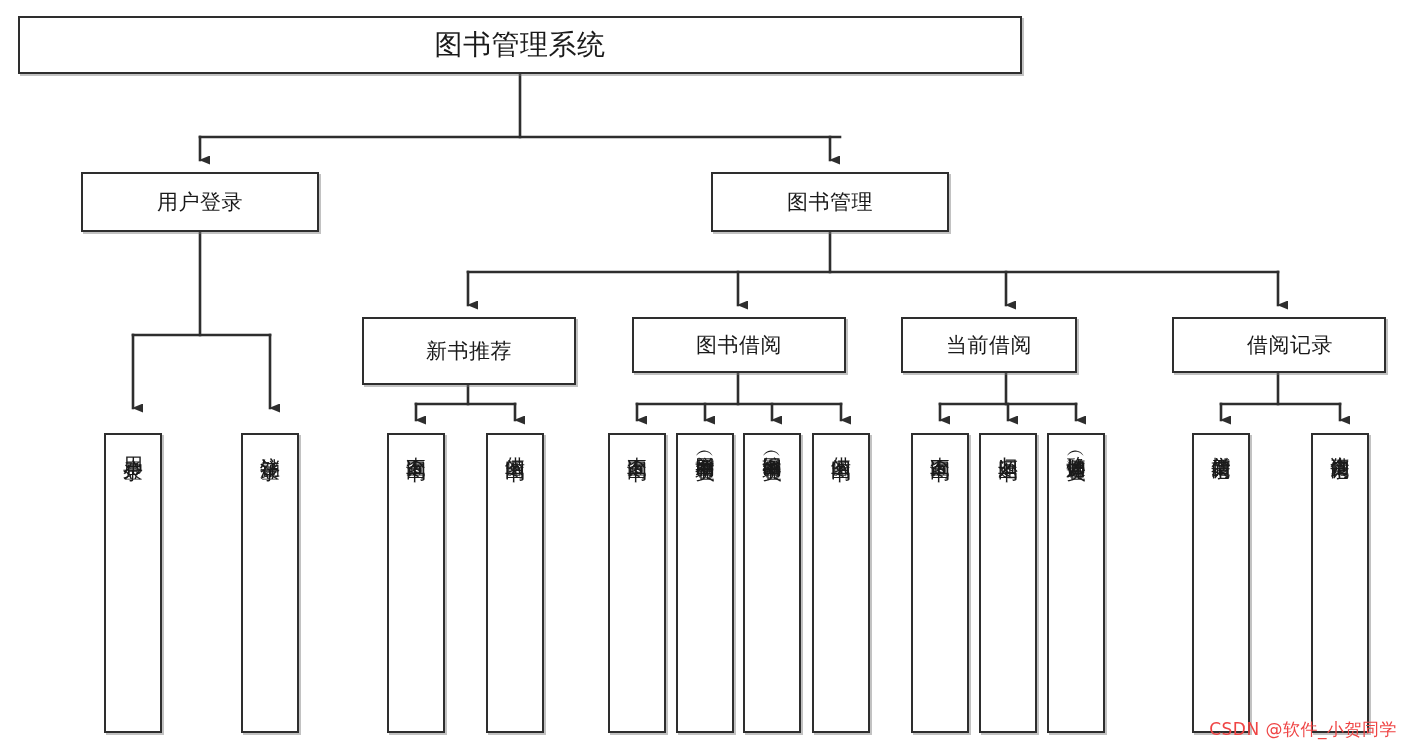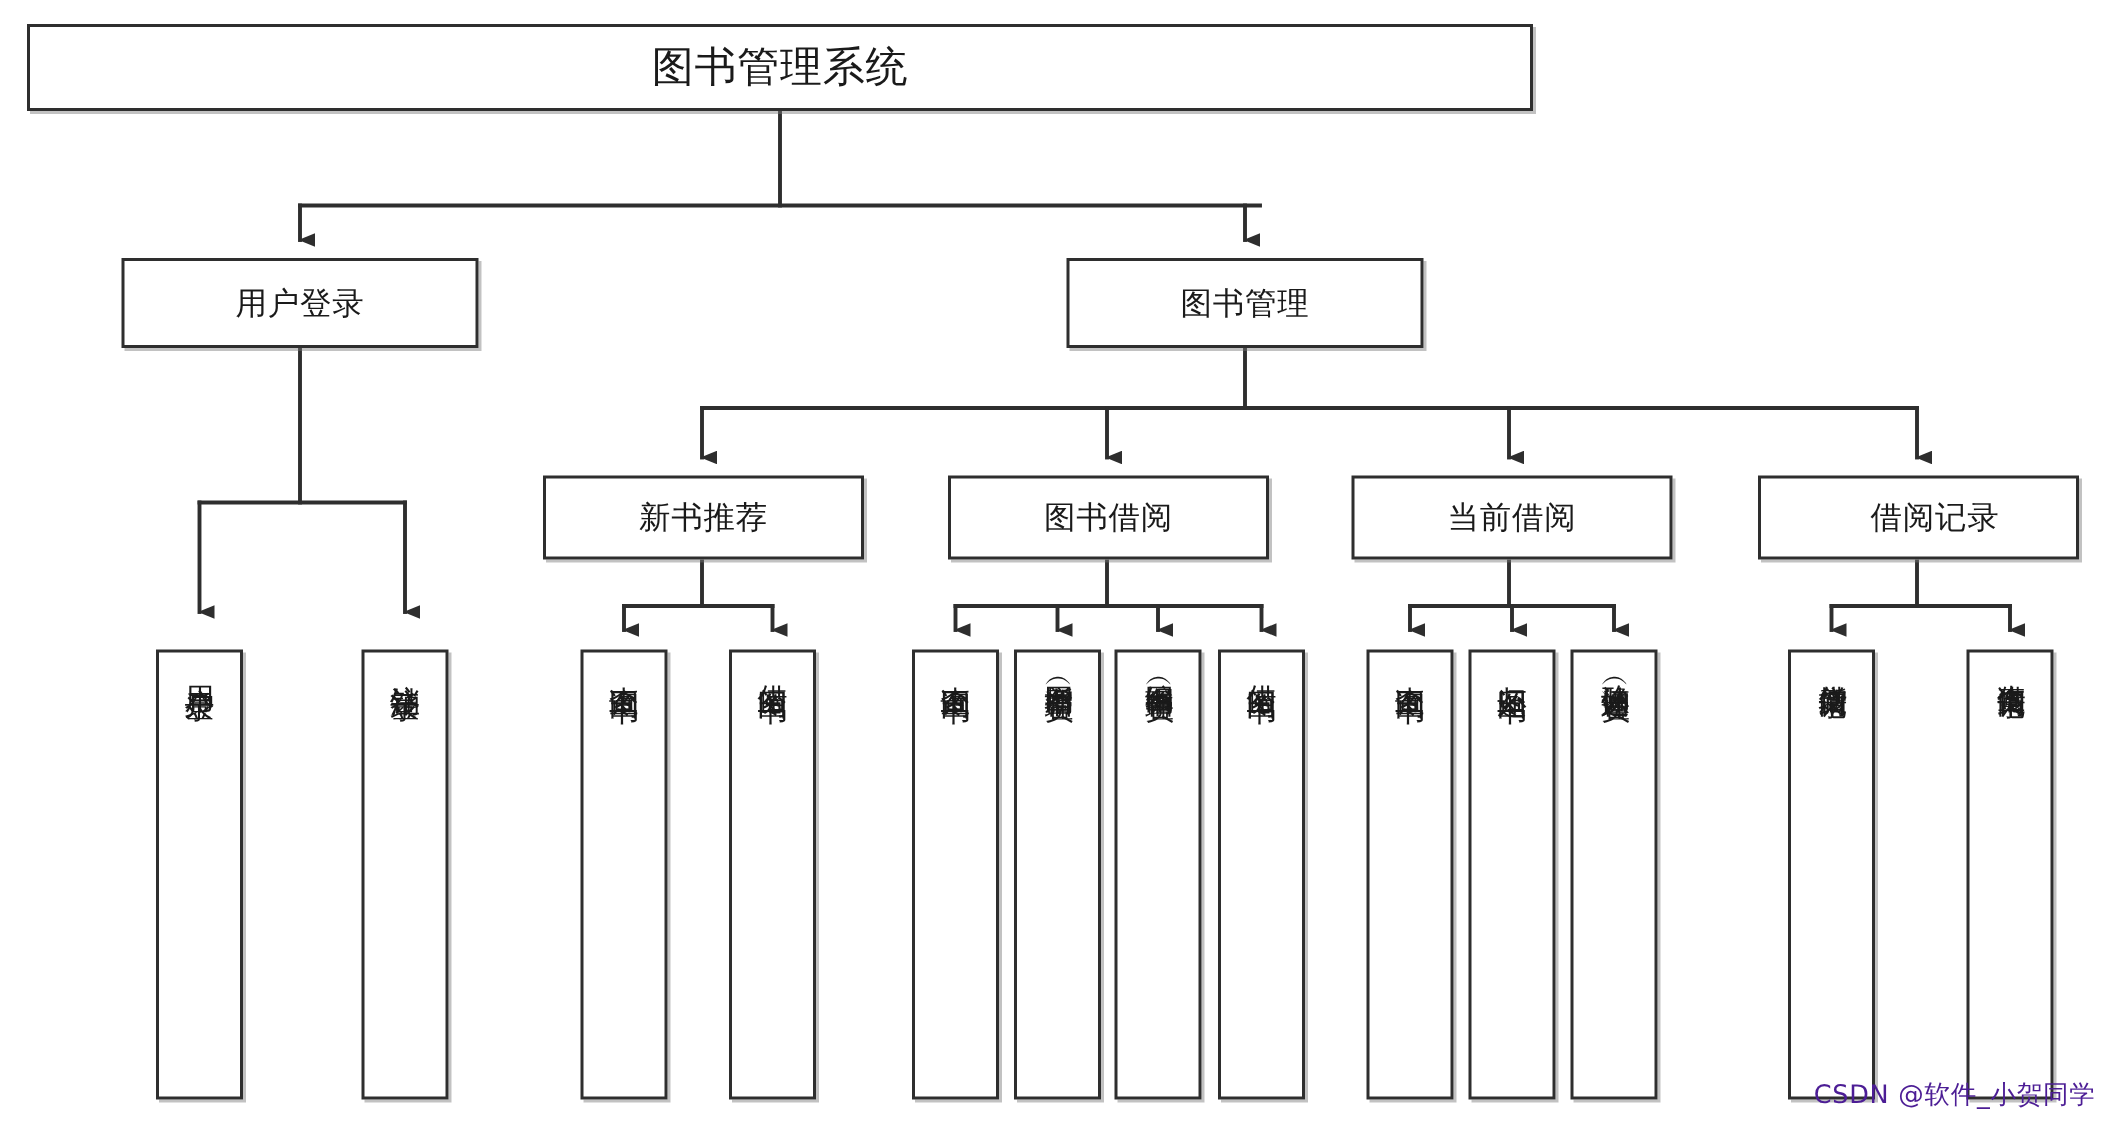--- a/index.html
+++ b/index.html
@@ -65,21 +65,21 @@
   }
   .node.v.tall .lbl {
     font-size: 19px;
     letter-spacing: 1px;
   }
   .watermark {
     position: absolute;
     right: 8px;
     bottom: 6px;
     font-size: 17px;
-    color: #4c1d95;
+    color: #ef4444;
     white-space: nowrap;
     letter-spacing: 0.5px;
   }
 </style>
 </head>
 <body>
 
 <div id="canvas">
 
   <svg id="wires" viewBox="0 0 1405 747" width="1405" height="747" xmlns="http://www.w3.org/2000/svg">
@@ -137,29 +137,29 @@
   </div>
 
   <div class="node h" style="left:81px; top:172px; width:238px; height:60px;">
     <span class="lbl">用户登录</span>
   </div>
 
   <div class="node h" style="left:711px; top:172px; width:238px; height:60px;justify-content:center;">
     <span class="lbl">图书管理</span>
   </div>
 
-  <div class="node h" style="left:362px; top:317px; width:214px; height:56px;align-items:center;">
+  <div class="node h" style="left:362px; top:317px; width:214px; height:68px;align-items:center;">
     <span class="lbl">新书推荐</span>
   </div>
 
   <div class="node h" style="left:632px; top:317px; width:214px; height:56px;align-items:center;">
     <span class="lbl">图书借阅</span>
   </div>
 
-  <div class="node h" style="left:901px; top:317px; width:214px; height:56px;">
+  <div class="node h" style="left:901px; top:317px; width:176px; height:56px;">
     <span class="lbl">当前借阅</span>
   </div>
 
   <div class="node h" style="left:1172px; top:317px; width:214px; height:56px;padding-left:22px;">
     <span class="lbl">借阅记录</span>
   </div>
 
   <div class="node v" style="left:104px; top:433px; width:58px; height:300px;">
     <span class="lbl">用户登录</span>
   </div>

